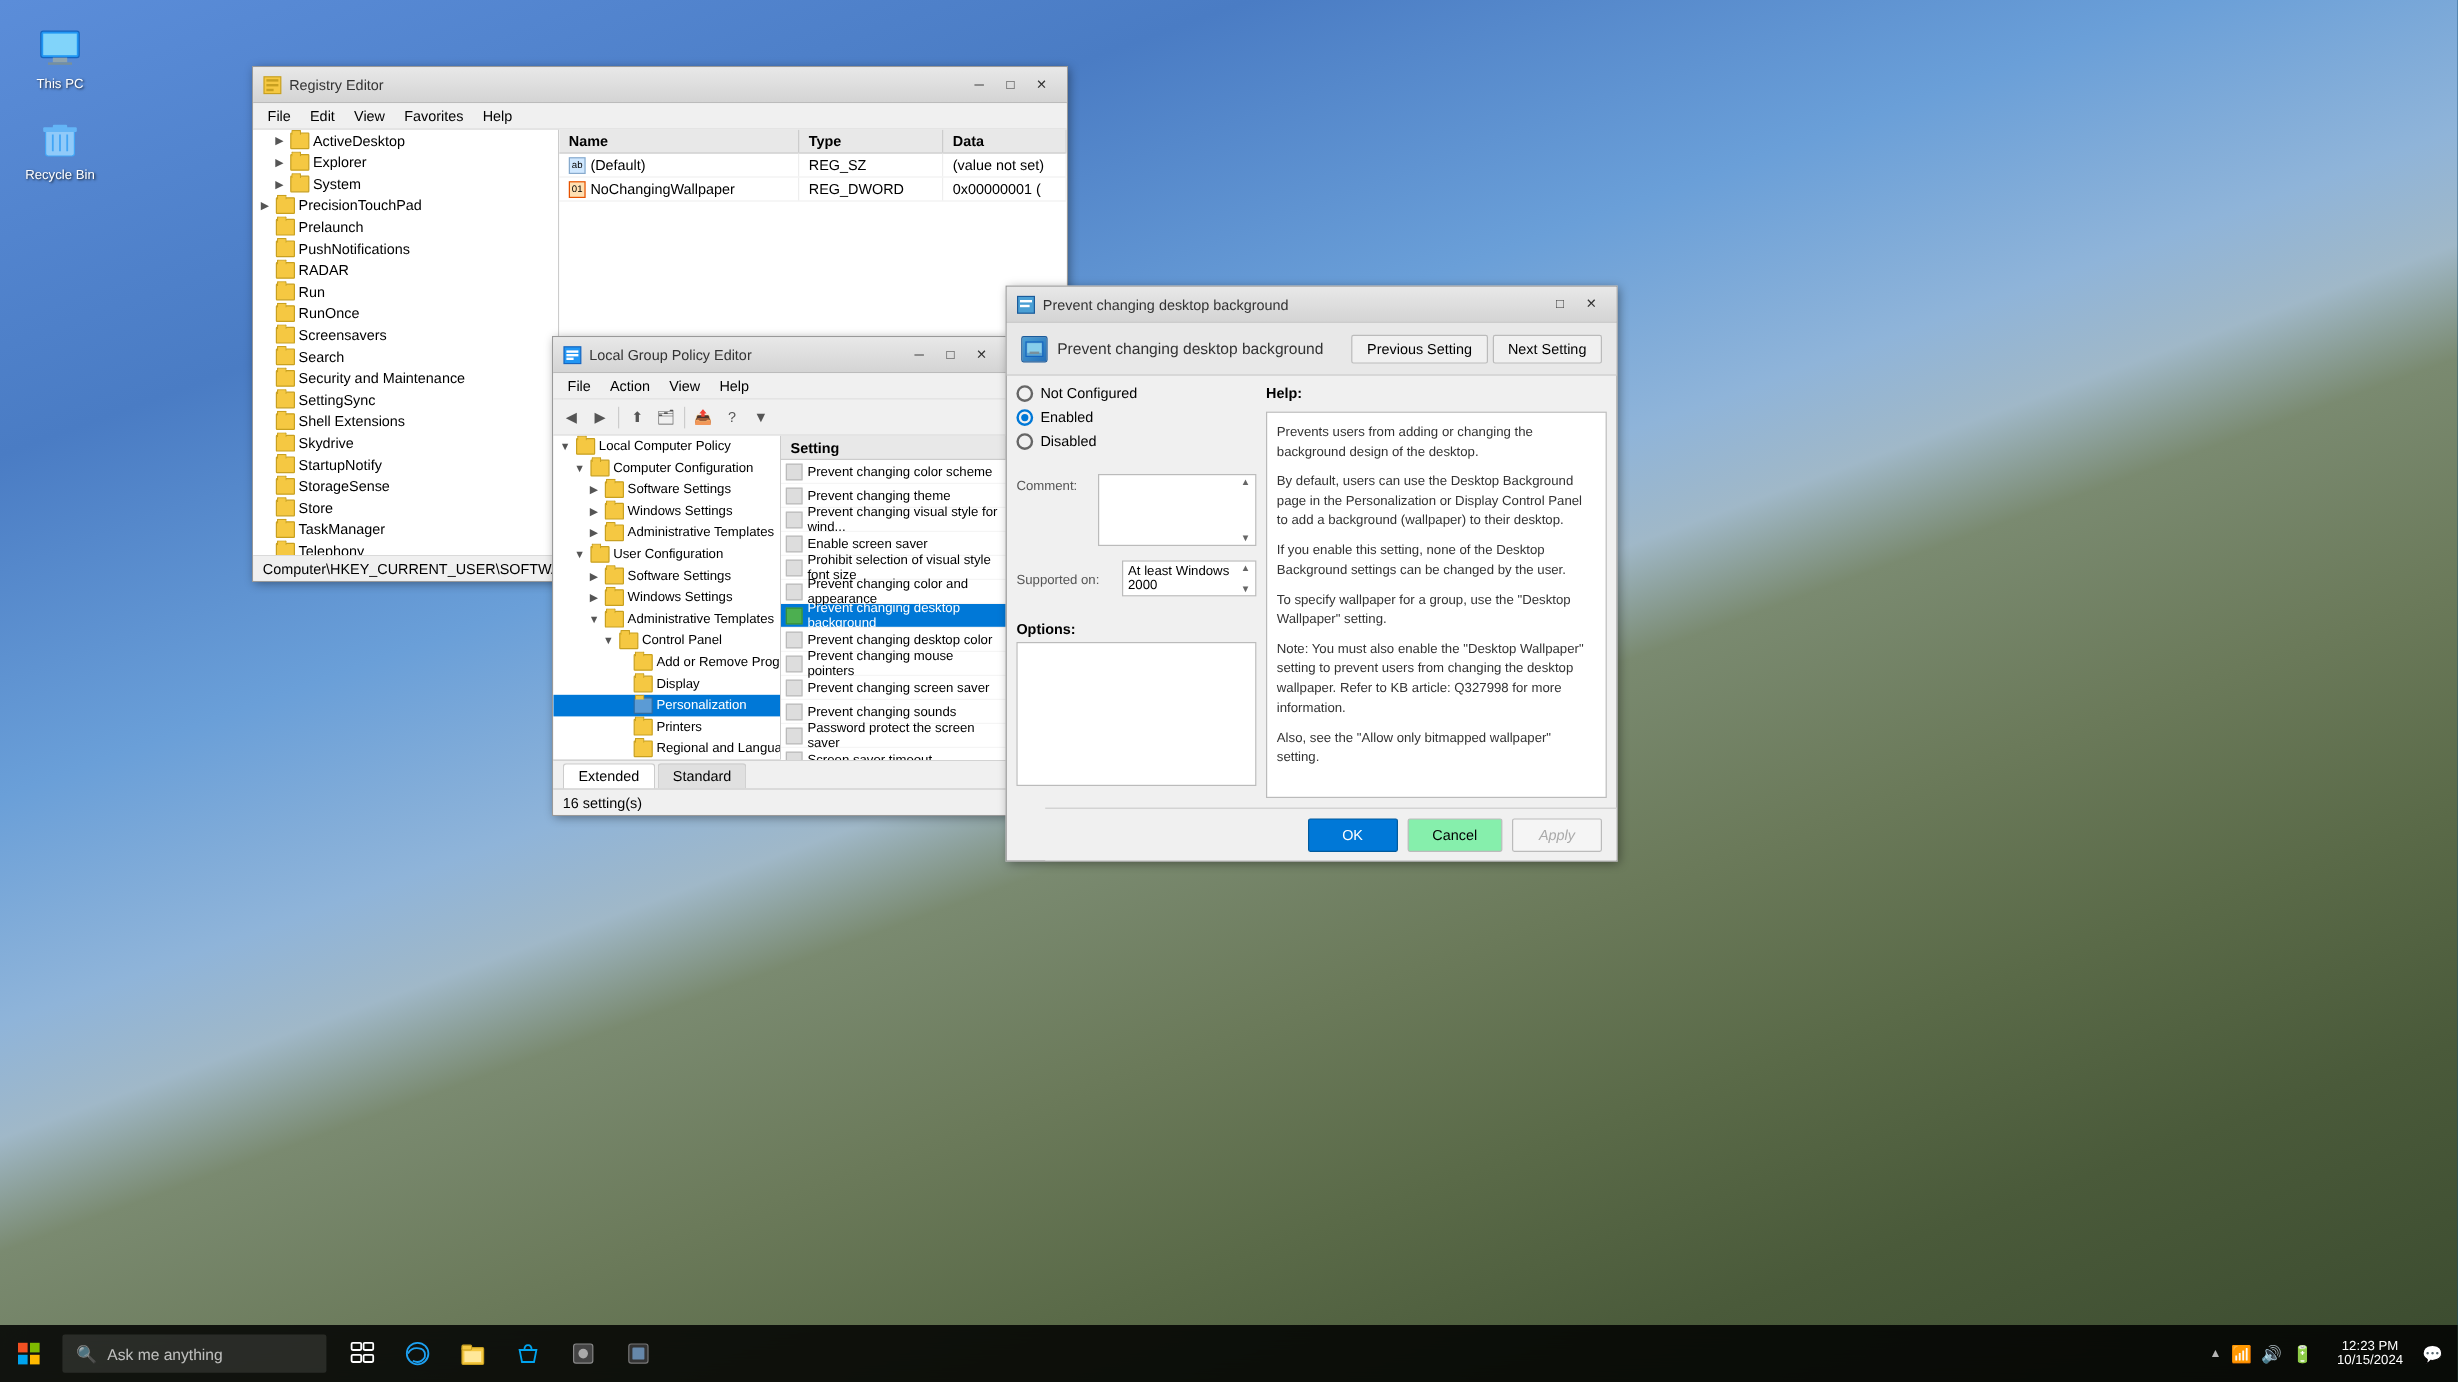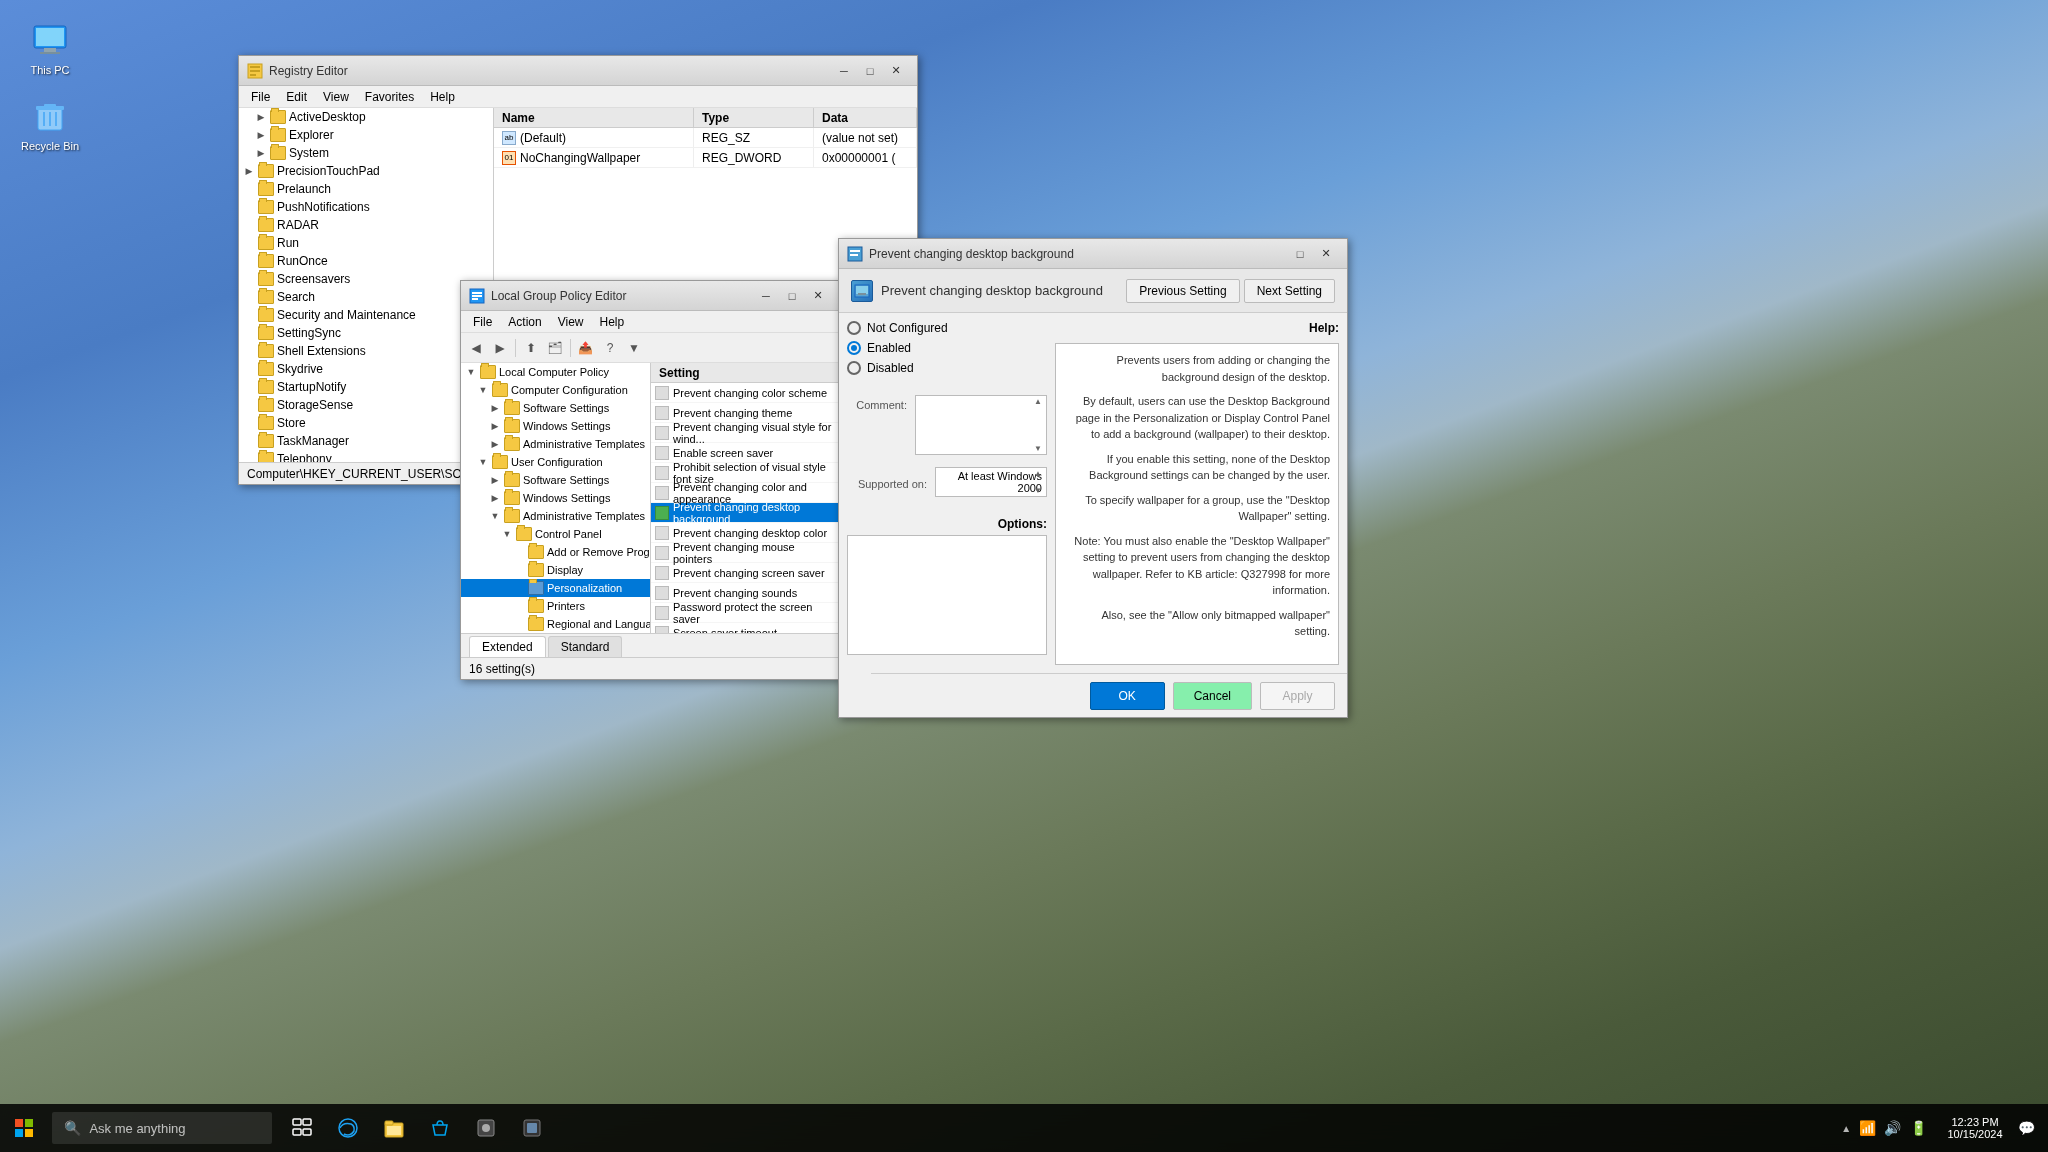--- a/index.html
+++ b/index.html
@@ -231,21 +231,20 @@
       display: flex;
       align-items: center;
     }
 
     
     .registry-editor {
       left: 210px;
       top: 55px;
       width: 680px;
       height: 430px;
-      margin-left: 28px;
     }
 
     .registry-content {
       display: flex;
       flex: 1;
       overflow: hidden;
     }
 
     .registry-tree {
       width: 255px;
@@ -556,21 +555,20 @@
       flex: 1;
       overflow: hidden;
     }
 
     .policy-main-content {
       display: flex;
       flex: 1;
       overflow: hidden;
       padding: 8px;
       gap: 8px;
-      text-align: right;
     }
 
     .policy-left-panel {
       width: 200px;
       display: flex;
       flex-direction: column;
       gap: 8px;
       flex-shrink: 0;
     }
 
@@ -694,20 +692,21 @@
 
     .dialog-btn.primary {
       background: #0078d7;
       color: white;
       border-color: #005a9e;
     }
 
     .dialog-btn.disabled {
       color: #aaa;
       background: #f5f5f5;
+      font-style: italic;
     }
 
     
     ::-webkit-scrollbar { width: 12px; height: 12px; }
     ::-webkit-scrollbar-track { background: #f0f0f0; }
     ::-webkit-scrollbar-thumb { background: #c0c0c0; border: 2px solid #f0f0f0; }
 
     
     .indent-1 { padding-left: 16px; }
     .indent-2 { padding-left: 28px; }

